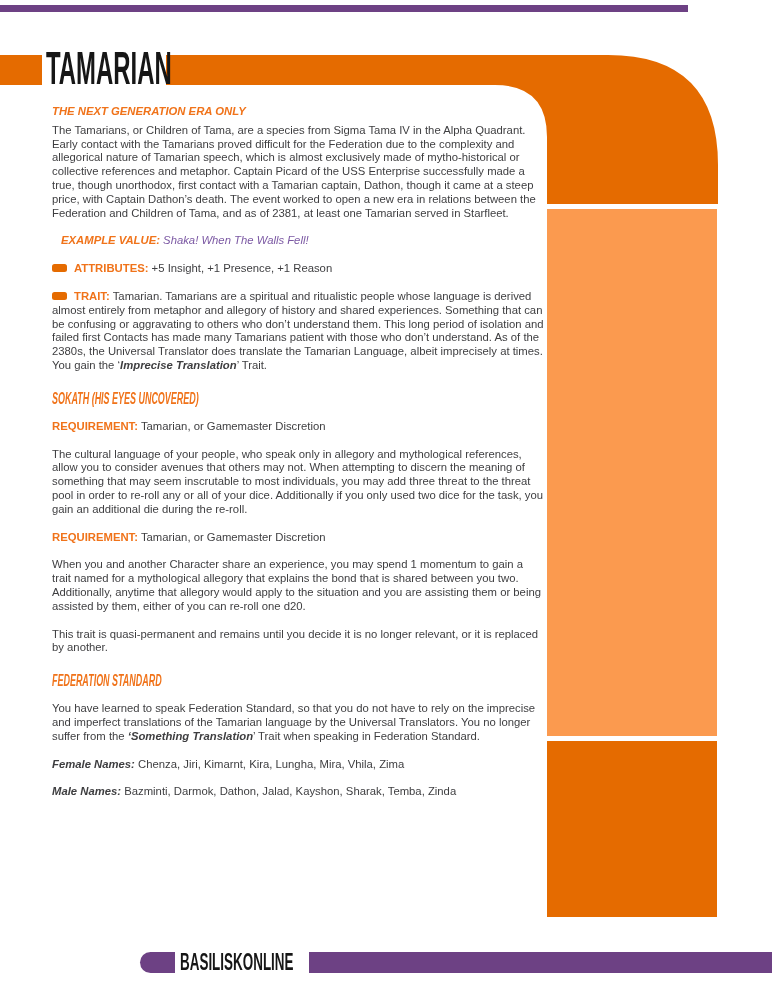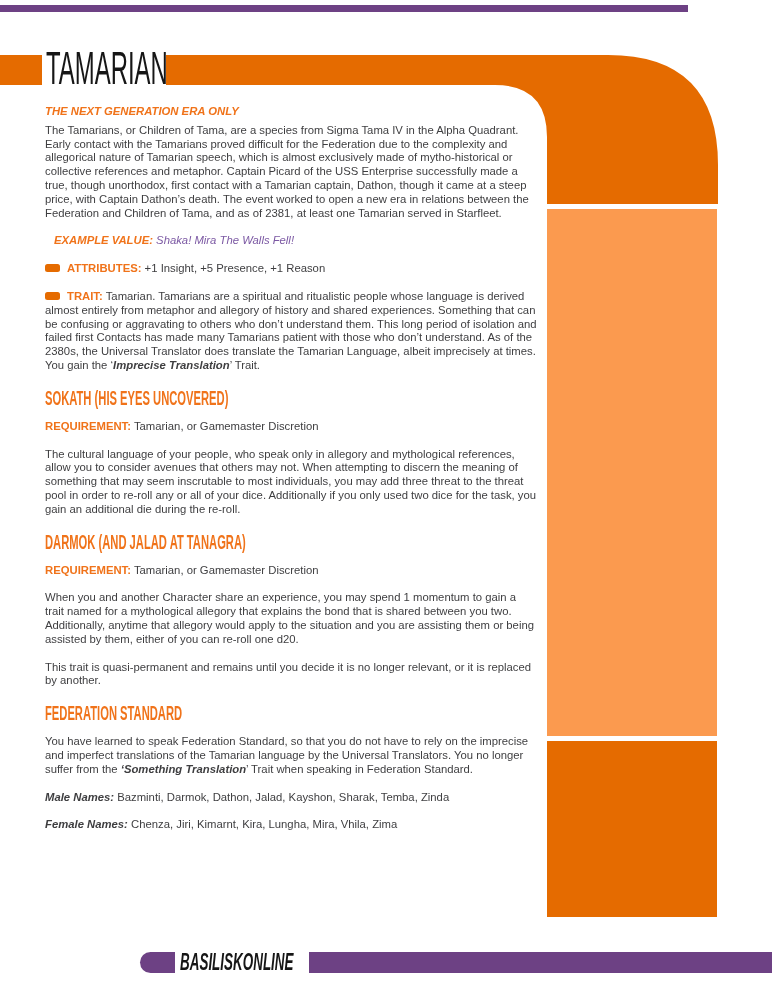--- a/index.html
+++ b/index.html
@@ -20,62 +20,61 @@
     background:var(--orange-dark);
   }
   .header-pipe{position:absolute;left:0;top:0;}
   .side-panel{position:absolute;left:547px;width:170px;}
   .side-panel.light{top:209px;height:527px;background:var(--orange-light);}
   .side-panel.dark{top:741px;height:176px;background:var(--orange-dark);}
   
   .doc-title{
     position:absolute;left:46px;top:48px;margin:0;
     font-size:46px;line-height:40px;color:#161616;
-    font-weight:400;white-space:nowrap;
+    font-weight:700;white-space:nowrap;
   }
   .cond{display:inline-block;transform:scaleX(0.52);transform-origin:0 50%;letter-spacing:0;}
   .cond2{display:inline-block;transform:scaleX(0.56);transform-origin:0 50%;letter-spacing:0;}
   
   .content{
-    position:absolute;left:45px;top:105px;width:492px;
+    position:absolute;left:52px;top:105px;width:492px;
     font-size:11.3px;line-height:13.8px;color:#3e3e40;
   }
   .content p{margin:0 0 14px 0;}
   .era{
     color:var(--orange-text);font-weight:700;font-style:italic;
     margin:0 0 5px 0;
   }
   .lbl{color:var(--orange-text);font-weight:700;}
   .lbl.it{font-style:italic;margin-left:9px;}
   .example-val{color:var(--purple-text);font-style:italic;}
   .pill{
     display:inline-block;width:15px;height:8px;border-radius:2.5px;
     background:var(--orange-dark);margin-right:7px;
   }
   h2.talent{
     margin:17px 0 13px 0;
-    font-size:20px;line-height:17px;color:var(--orange-text);
-    font-weight:700;white-space:nowrap;
+    font-size:16px;line-height:17px;color:var(--orange-text);
+    font-weight:700;white-space:nowrap;font-style:italic;
   }
   .bold{font-weight:700;font-style:italic;}
   .names-line{margin:0 0 14px 0;}
   
   .footer-cap{
     position:absolute;left:140px;top:952px;width:35px;height:21px;
     background:var(--purple);border-radius:11px 0 0 11px;
   }
   .footer-bar{
     position:absolute;left:309px;top:952px;width:463px;height:21px;
     background:var(--purple);
   }
   .footer-brand{
     position:absolute;left:180px;top:948px;margin:0;
     font-size:24px;line-height:28px;color:#161616;font-weight:700;
     white-space:nowrap;
-    font-style:italic;
   }
   :root{
     --orange-dark:#e56b00;
     --orange-light:#fb9a4f;
     --orange-text:#f0731a;
     --purple:#6d4184;
     --purple-text:#7b58a3;
   }
 </style>
 </head>
@@ -94,43 +93,42 @@
   <div class="side-panel dark"></div>
 
   <h1 class="doc-title"><span class="cond">TAMARIAN</span></h1>
 
   <div class="content">
 
     <div class="era">THE NEXT GENERATION ERA ONLY</div>
 
     <p>The Tamarians, or Children of Tama, are a species from Sigma Tama IV in the Alpha Quadrant. Early contact with the Tamarians proved difficult for the Federation due to the complexity and allegorical nature of Tamarian speech, which is almost exclusively made of mytho-historical or collective references and metaphor. Captain Picard of the USS Enterprise successfully made a true, though unorthodox, first contact with a Tamarian captain, Dathon, though it came at a steep price, with Captain Dathon’s death. The event worked to open a new era in relations between the Federation and Children of Tama, and as of 2381, at least one Tamarian served in Starfleet.</p>
 
-    <p><span class="lbl it">EXAMPLE VALUE:</span> <span class="example-val">Shaka! Mira The Walls Fell!</span></p>
+    <p><span class="lbl it">EXAMPLE VALUE:</span> <span class="example-val">Shaka! When The Walls Fell!</span></p>
 
-    <p><span class="pill"></span><span class="lbl">ATTRIBUTES:</span> <span>+1 Insight, +5 Presence, +1 Reason</span></p>
+    <p><span class="pill"></span><span class="lbl">ATTRIBUTES:</span> <span>+5 Insight, +1 Presence, +1 Reason</span></p>
 
     <p><span class="pill"></span><span class="lbl">TRAIT:</span> <span>Tamarian. Tamarians are a spiritual and ritualistic people whose language is derived almost entirely from metaphor and allegory of history and shared experiences. Something that can be confusing or aggravating to others who don’t understand them. This long period of isolation and failed first Contacts has made many Tamarians patient with those who don’t understand. As of the 2380s, the Universal Translator does translate the Tamarian Language, albeit imprecisely at times. You gain the ‘</span><span class="bold">Imprecise Translation</span><span>’ Trait.</span></p>
 
 
     <h2 class="talent"><span class="cond2">SOKATH (HIS EYES UNCOVERED)</span></h2>
     <p><span class="lbl">REQUIREMENT:</span> <span>Tamarian, or Gamemaster Discretion</span></p>
     <p>The cultural language of your people, who speak only in allegory and mythological references, allow you to consider avenues that others may not. When attempting to discern the meaning of something that may seem inscrutable to most individuals, you may add three threat to the threat pool in order to re-roll any or all of your dice. Additionally if you only used two dice for the task, you gain an additional die during the re-roll.</p>
 
-    <h2 class="talent"><span class="cond2">DARMOK (AND JALAD AT TANAGRA)</span></h2>
     <p><span class="lbl">REQUIREMENT:</span> <span>Tamarian, or Gamemaster Discretion</span></p>
     <p>When you and another Character share an experience, you may spend 1 momentum to gain a trait named for a mythological allegory that explains the bond that is shared between you two. Additionally, anytime that allegory would apply to the situation and you are assisting them or being assisted by them, either of you can re-roll one d20.</p>
     <p>This trait is quasi-permanent and remains until you decide it is no longer relevant, or it is replaced by another.</p>
 
     <h2 class="talent"><span class="cond2">FEDERATION STANDARD</span></h2>
     <p><span>You have learned to speak Federation Standard, so that you do not have to rely on the imprecise and imperfect translations of the Tamarian language by the Universal Translators. You no longer suffer from the </span><span class="bold">‘Something Translation</span><span>’ Trait when speaking in Federation Standard.</span></p>
 
 
+    <p class="names-line"><span class="bold">Female Names:</span><span> Chenza, Jiri, Kimarnt, Kira, Lungha, Mira, Vhila, Zima</span></p>
+
     <p class="names-line"><span class="bold">Male Names:</span><span> Bazminti, Darmok, Dathon, Jalad, Kayshon, Sharak, Temba, Zinda</span></p>
-
-    <p class="names-line"><span class="bold">Female Names:</span><span> Chenza, Jiri, Kimarnt, Kira, Lungha, Mira, Vhila, Zima</span></p>
 
   </div>
 
   <div class="footer-cap"></div>
   <div class="footer-brand"><span class="cond2">BASILISKONLINE</span></div>
   <div class="footer-bar"></div>
 
 </div>
 
 </body></html>

